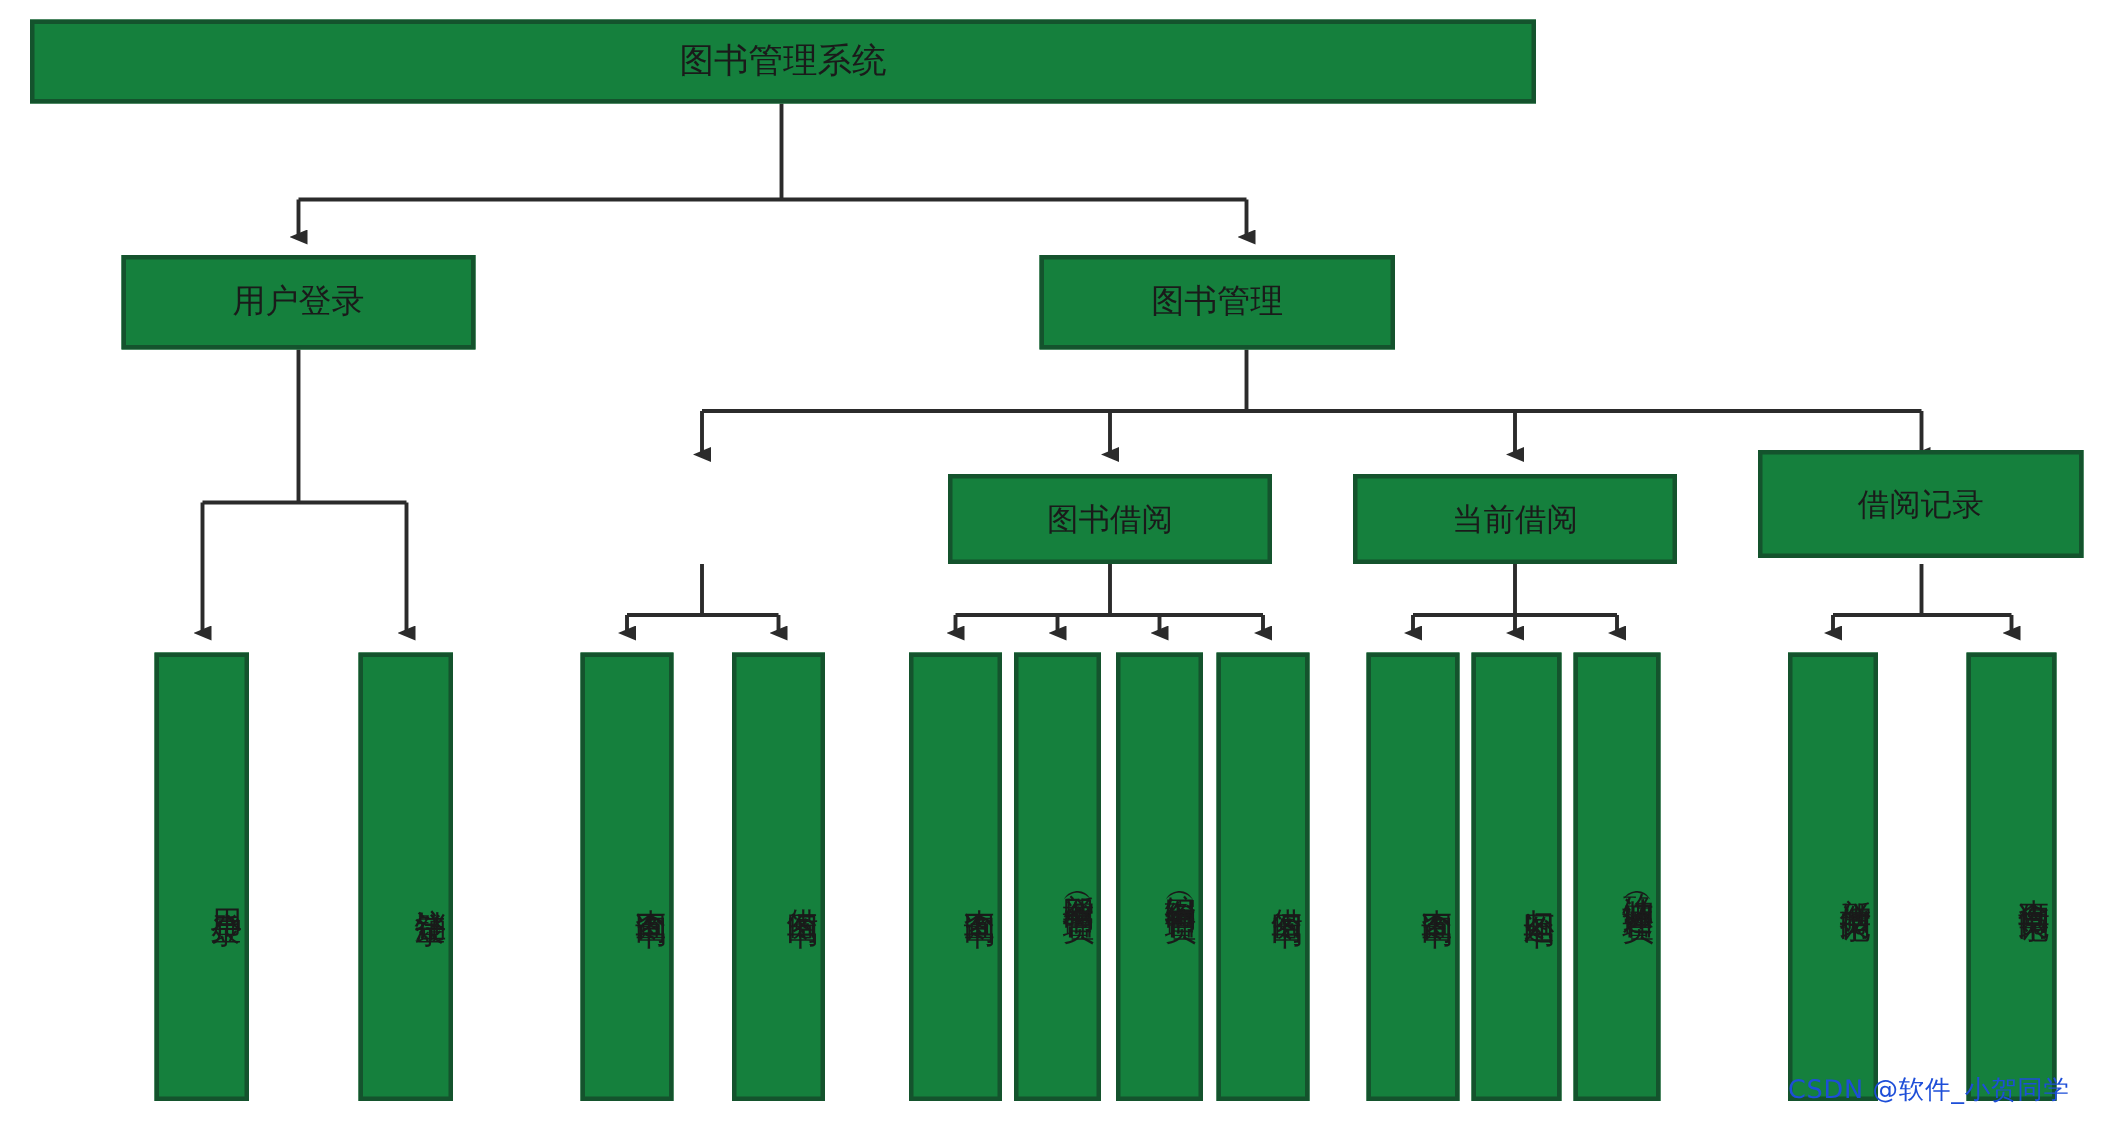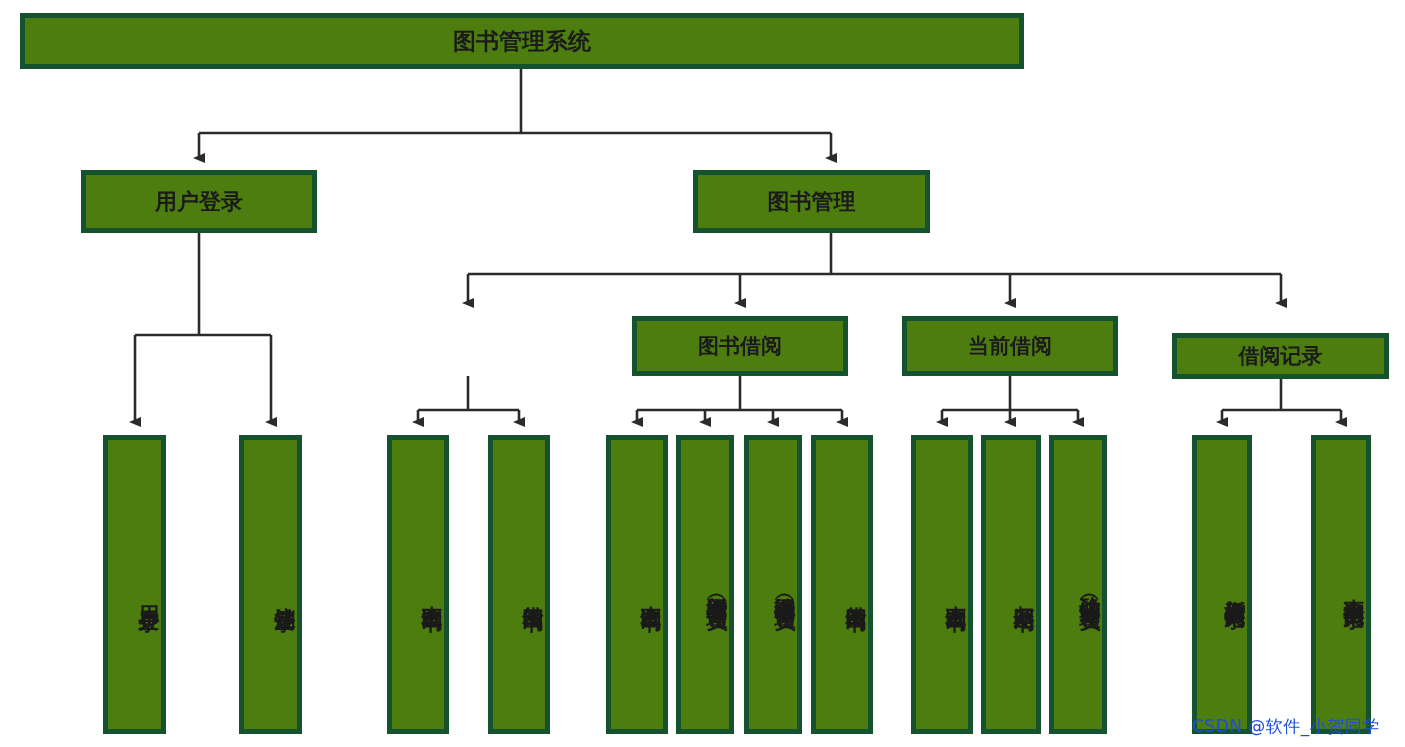--- a/index.html
+++ b/index.html
@@ -21,29 +21,28 @@
     position: absolute;
     left: 0;
     top: 0;
     width: 1405px;
     height: 747px;
     pointer-events: none;
   }
   .node {
     position: absolute;
     box-sizing: border-box;
-    background: #4d7c0f;
-    border: 5px solid #14532d;
+    background: #15803d;
+    border: 3px solid #14532d;
     display: flex;
     align-items: center;
     justify-content: center;
     color: #1a1a1a;
     text-align: center;
     line-height: 1.15;
-    font-weight: bold;
   }
   .node.root {
     font-size: 23px;
   }
   .node.lvl2 {
     font-size: 22px;
   }
   .node.lvl3 {
     font-size: 21px;
   }
@@ -132,21 +131,21 @@
   <div class="node lvl2" style="left:693px; top:170px; width:237px; height:63px;">
     <span>图书管理</span>
   </div>
 
   <div class="node lvl3" style="left:902px; top:316px; width:216px; height:60px;">
     <span>当前借阅</span>
   </div>
   <div class="node lvl3" style="left:632px; top:316px; width:216px; height:60px;">
     <span>图书借阅</span>
   </div>
-  <div class="node lvl3" style="left:1172px; top:333px; width:217px; height:46px;align-items:center;">
+  <div class="node lvl3" style="left:1172px; top:300px; width:217px; height:72px;align-items:center;">
     <span>借阅记录</span>
   </div>
 
   <div class="node leaf" style="left:103px; top:435px; width:63px; height:299px;">
     <span>用户登录</span>
   </div>
   <div class="node leaf" style="left:239px; top:435px; width:63px; height:299px;">
     <span>注销登录</span>
   </div>
 

